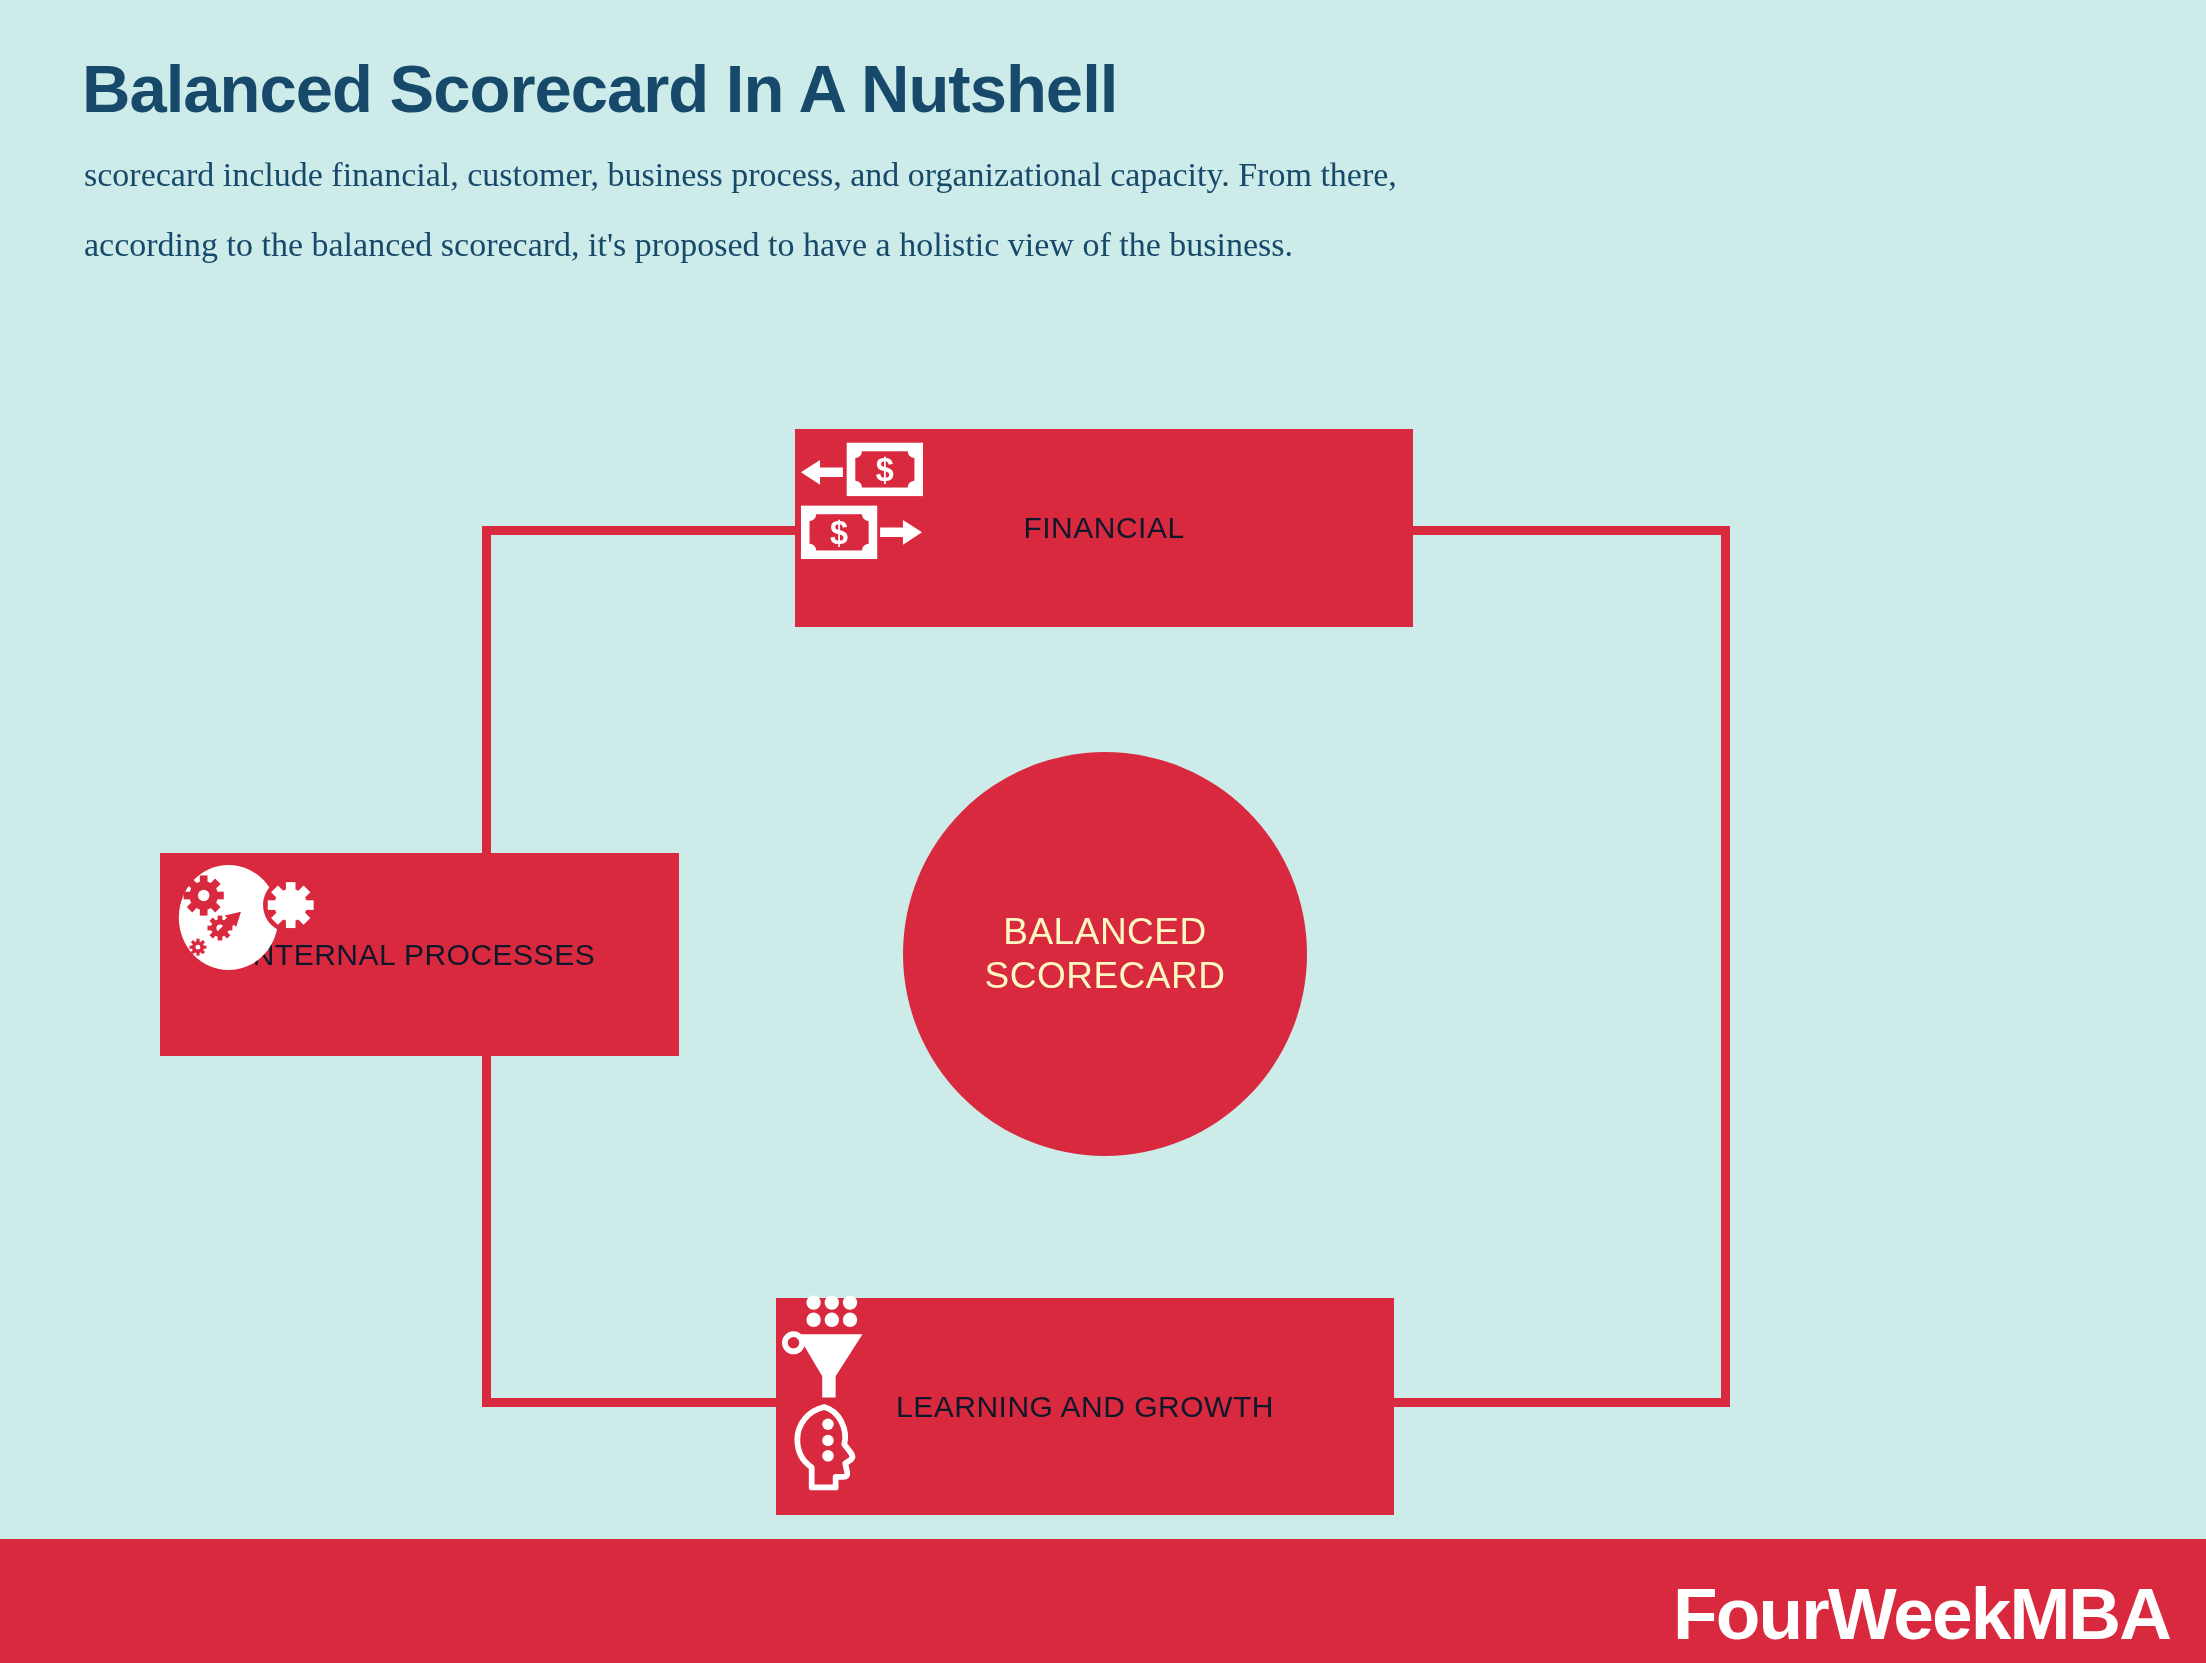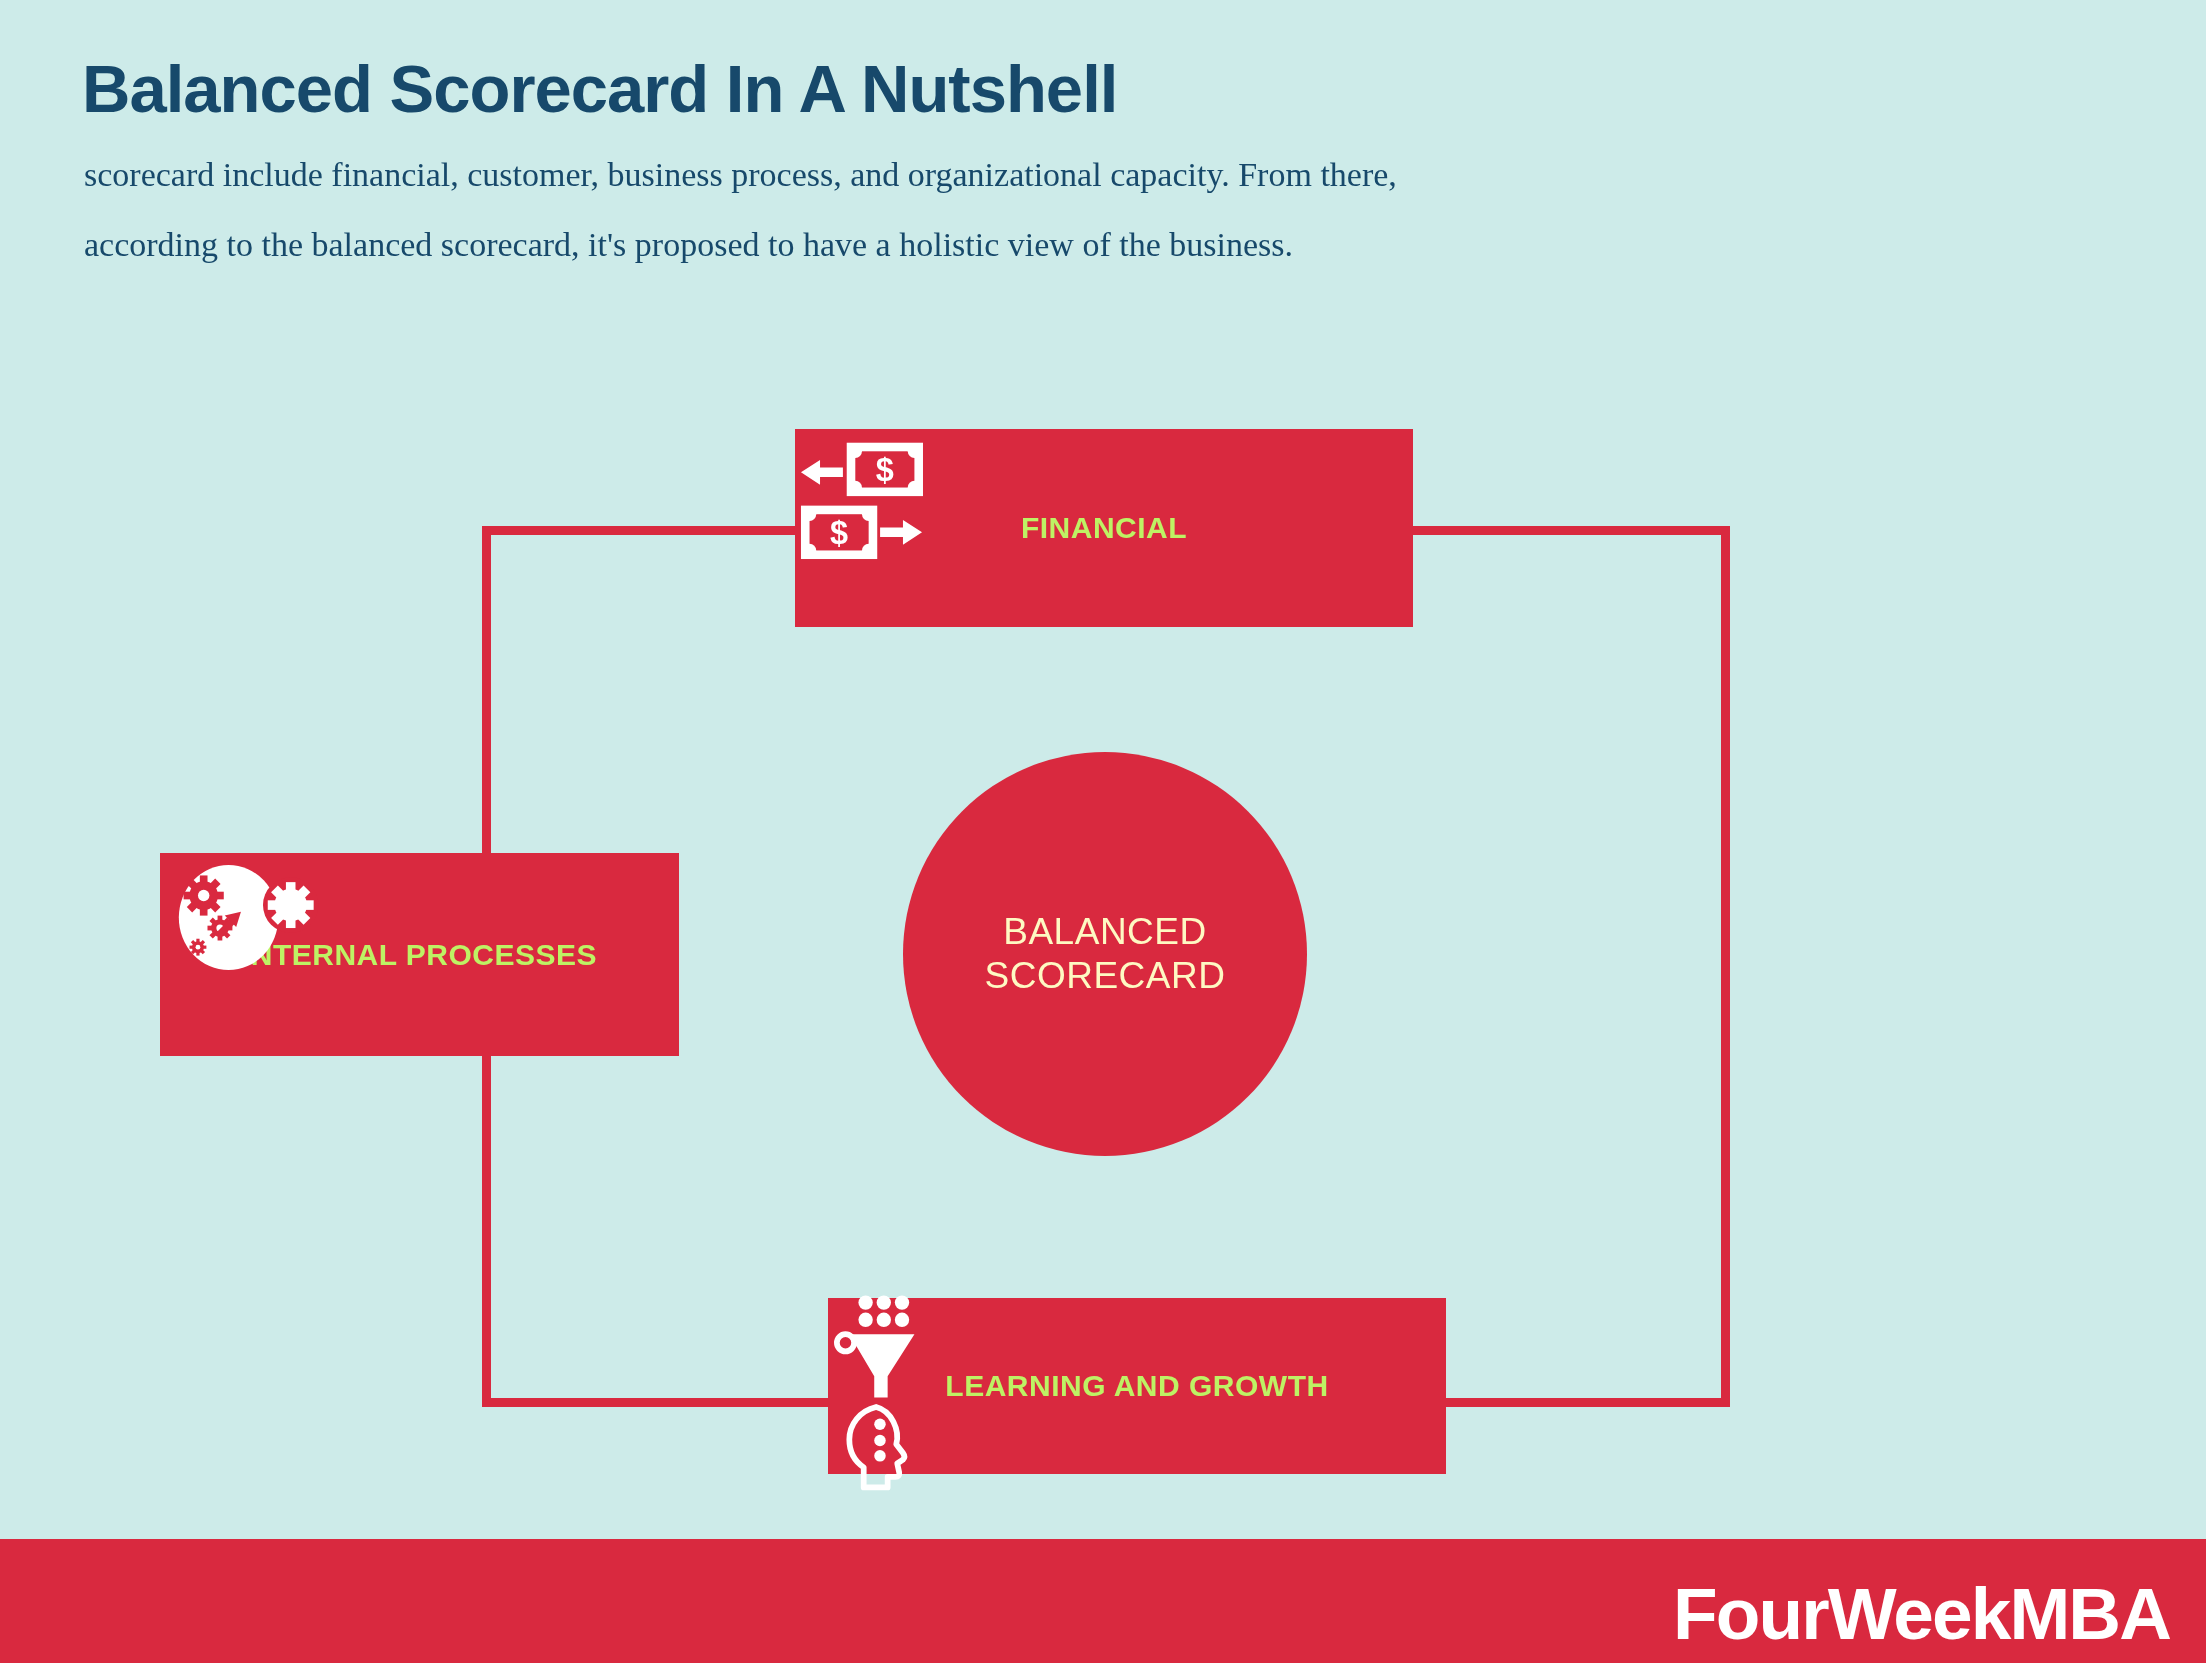--- a/index.html
+++ b/index.html
@@ -31,27 +31,27 @@
     z-index:1;
   }
   
   .pbox{
     position:absolute;
     background:var(--red,#d9293f);
     z-index:2;
     display:flex;align-items:center;justify-content:center;
   }
   .pbox .plabel{
-    color:#bef264;font-weight:bold;font-size:30px;letter-spacing:0.5px;
+    color:#0f172a;font-weight:normal;font-size:30px;letter-spacing:0.5px;
     text-align:center;
   }
   #box-financial{left:795px;top:429px;width:618px;height:198px;}
   #box-internal {left:160px;top:853px;width:519px;height:203px;}
   #box-customer {left:1417px;top:853px;width:630px;height:203px;}
-  #box-learning {left:828px;top:1298px;width:618px;height:176px;}
+  #box-learning {left:776px;top:1298px;width:618px;height:217px;}
   .boxicon{position:absolute;z-index:3;}
   #icon-financial{left:1.9px;top:7.6px;}
   #icon-internal {left:15.3px;top:9.6px;}
   #icon-customer {left:31px;top:9.6px;}
   #icon-learning {left:5.7px;top:-5.7px;}
   
   .center-circle{
     position:absolute;left:903px;top:752px;width:404px;height:404px;
     border-radius:50%;background:var(--red,#d9293f);z-index:2;
     display:flex;flex-direction:column;align-items:center;justify-content:center;

